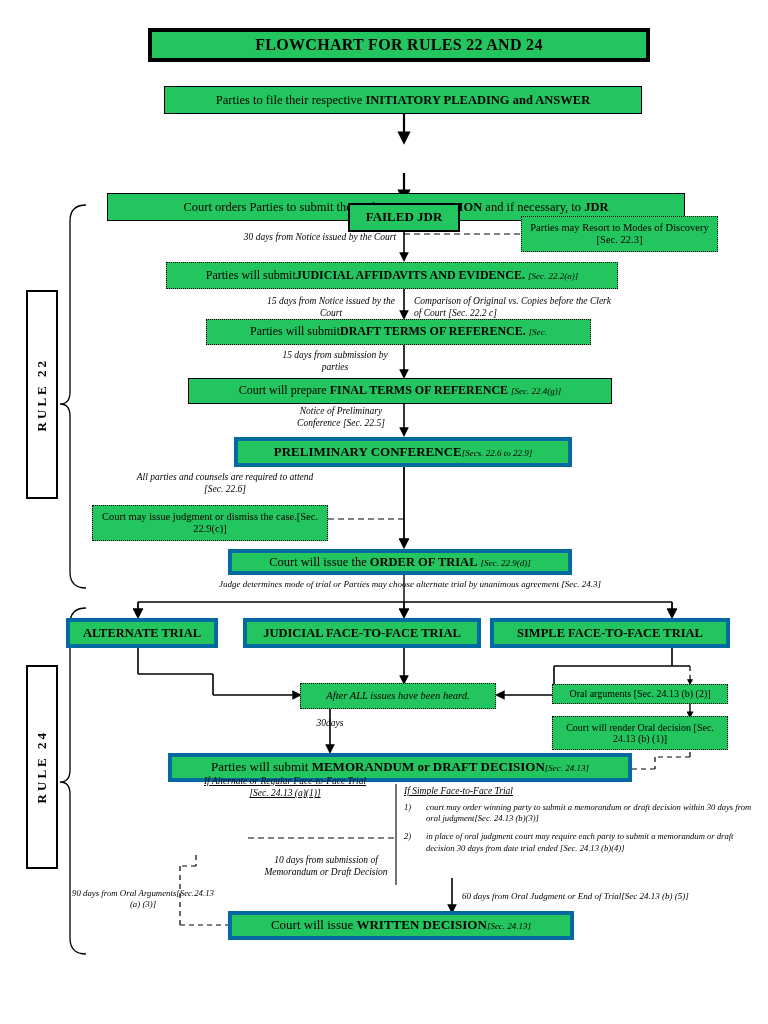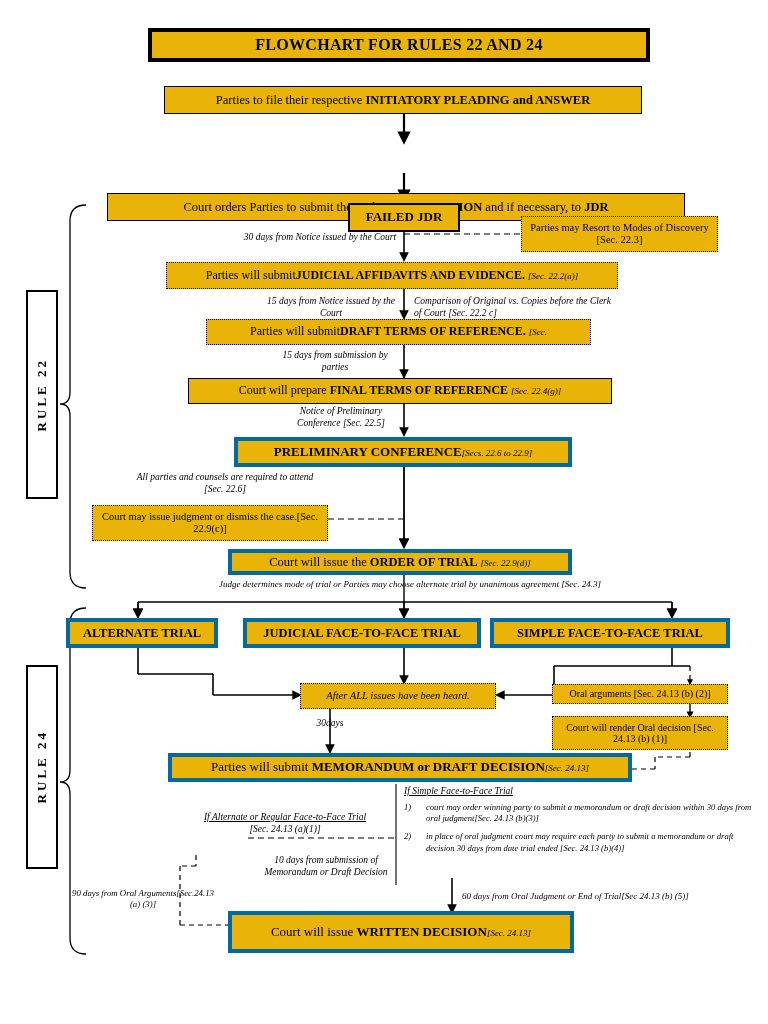--- a/index.html
+++ b/index.html
@@ -8,21 +8,21 @@
     font-family:"Liberation Serif","DejaVu Serif",serif;
     color:#000;
   }
   .stage{position:absolute;left:0;top:0;width:768px;height:1024px;}
   svg.wires{position:absolute;left:0;top:0;width:768px;height:1024px;pointer-events:none;}
 
   
   .box{
     position:absolute;box-sizing:border-box;display:flex;
     align-items:center;justify-content:center;text-align:center;
-    background:#eab308;line-height:1.15;
+    background:#22c55e;line-height:1.15;
   }
   .bx-title{border:3px solid #000;box-shadow:0 0 0 1px #000 inset;}
   .bx-solid{border:1px solid #000;}
   .bx-heavy{border:4px solid #0369a1;}
   .bx-dot{border:1px dotted #000;}
   .b{font-weight:bold;}
   .sc{font-weight:bold;font-variant:small-caps;}
   .it{font-style:italic;}
   .ul{text-decoration:underline;}
   .sm{font-size:9px;}
@@ -200,41 +200,41 @@
 
   <div class="box bx-dot" style="left:552px;top:716px;width:176px;height:34px;padding:0 4px;font-size:10px;">
     <span>Court will render Oral decision [Sec. 24.13 (b) (1)]</span>
   </div>
 
   <div class="box bx-heavy" style="left:168px;top:753px;width:464px;height:29px;padding:0 6px;font-size:13px;">
     <span><span>Parties will submit </span><span class="b">MEMORANDUM or DRAFT DECISION</span><span class="it sm">[Sec. 24.13]</span></span>
   </div>
 
 
-  <div class="box bx-heavy" style="left:228px;top:911px;width:346px;height:42px;padding:0 6px;font-size:13px;">
+  <div class="box bx-heavy" style="left:228px;top:911px;width:346px;height:29px;padding:0 6px;font-size:13px;">
     <span><span>Court will issue </span><span class="b">WRITTEN DECISION</span><span class="it sm">[Sec. 24.13]</span></span>
   </div>
 
   <div class="note ctr" style="left:240px;top:232px;width:160px;">30 days from Notice issued by the Court</div>
 
   <div class="note ctr" style="left:263px;top:296px;width:136px;">15 days from Notice issued by the Court</div>
 
   <div class="note lft" style="left:414px;top:296px;width:200px;">Comparison of Original vs. Copies before the Clerk of Court [Sec. 22.2 c]</div>
 
   <div class="note ctr" style="left:272px;top:350px;width:126px;">15 days from submission by parties</div>
 
   <div class="note ctr" style="left:282px;top:406px;width:118px;">Notice of Preliminary Conference [Sec. 22.5]</div>
 
   <div class="note ctr" style="left:132px;top:472px;width:186px;">All parties and counsels are required to attend [Sec. 22.6]</div>
 
   <div class="note ctr" style="left:150px;top:579px;width:520px;font-size:9px;">Judge determines mode of trial or Parties may choose alternate trial by unanimous agreement [Sec. 24.3]</div>
 
   <div class="note ctr" style="left:300px;top:718px;width:60px;">30days</div>
 
-  <div class="note ctr" style="left:178px;top:812px;width:214px;">
+  <div class="note ctr" style="left:178px;top:776px;width:214px;text-decoration:underline;">
     <span class="ul">If Alternate or Regular Face-to-Face Trial</span><br>
     <span>[Sec. 24.13 (a)(1)]</span>
   </div>
 
   <div class="note lft" style="left:404px;top:786px;width:220px;">
     <span class="ul">If Simple Face-to-Face Trial</span>
   </div>
 
   <div class="numlist" style="left:404px;top:802px;width:352px;">
     <div class="row">

